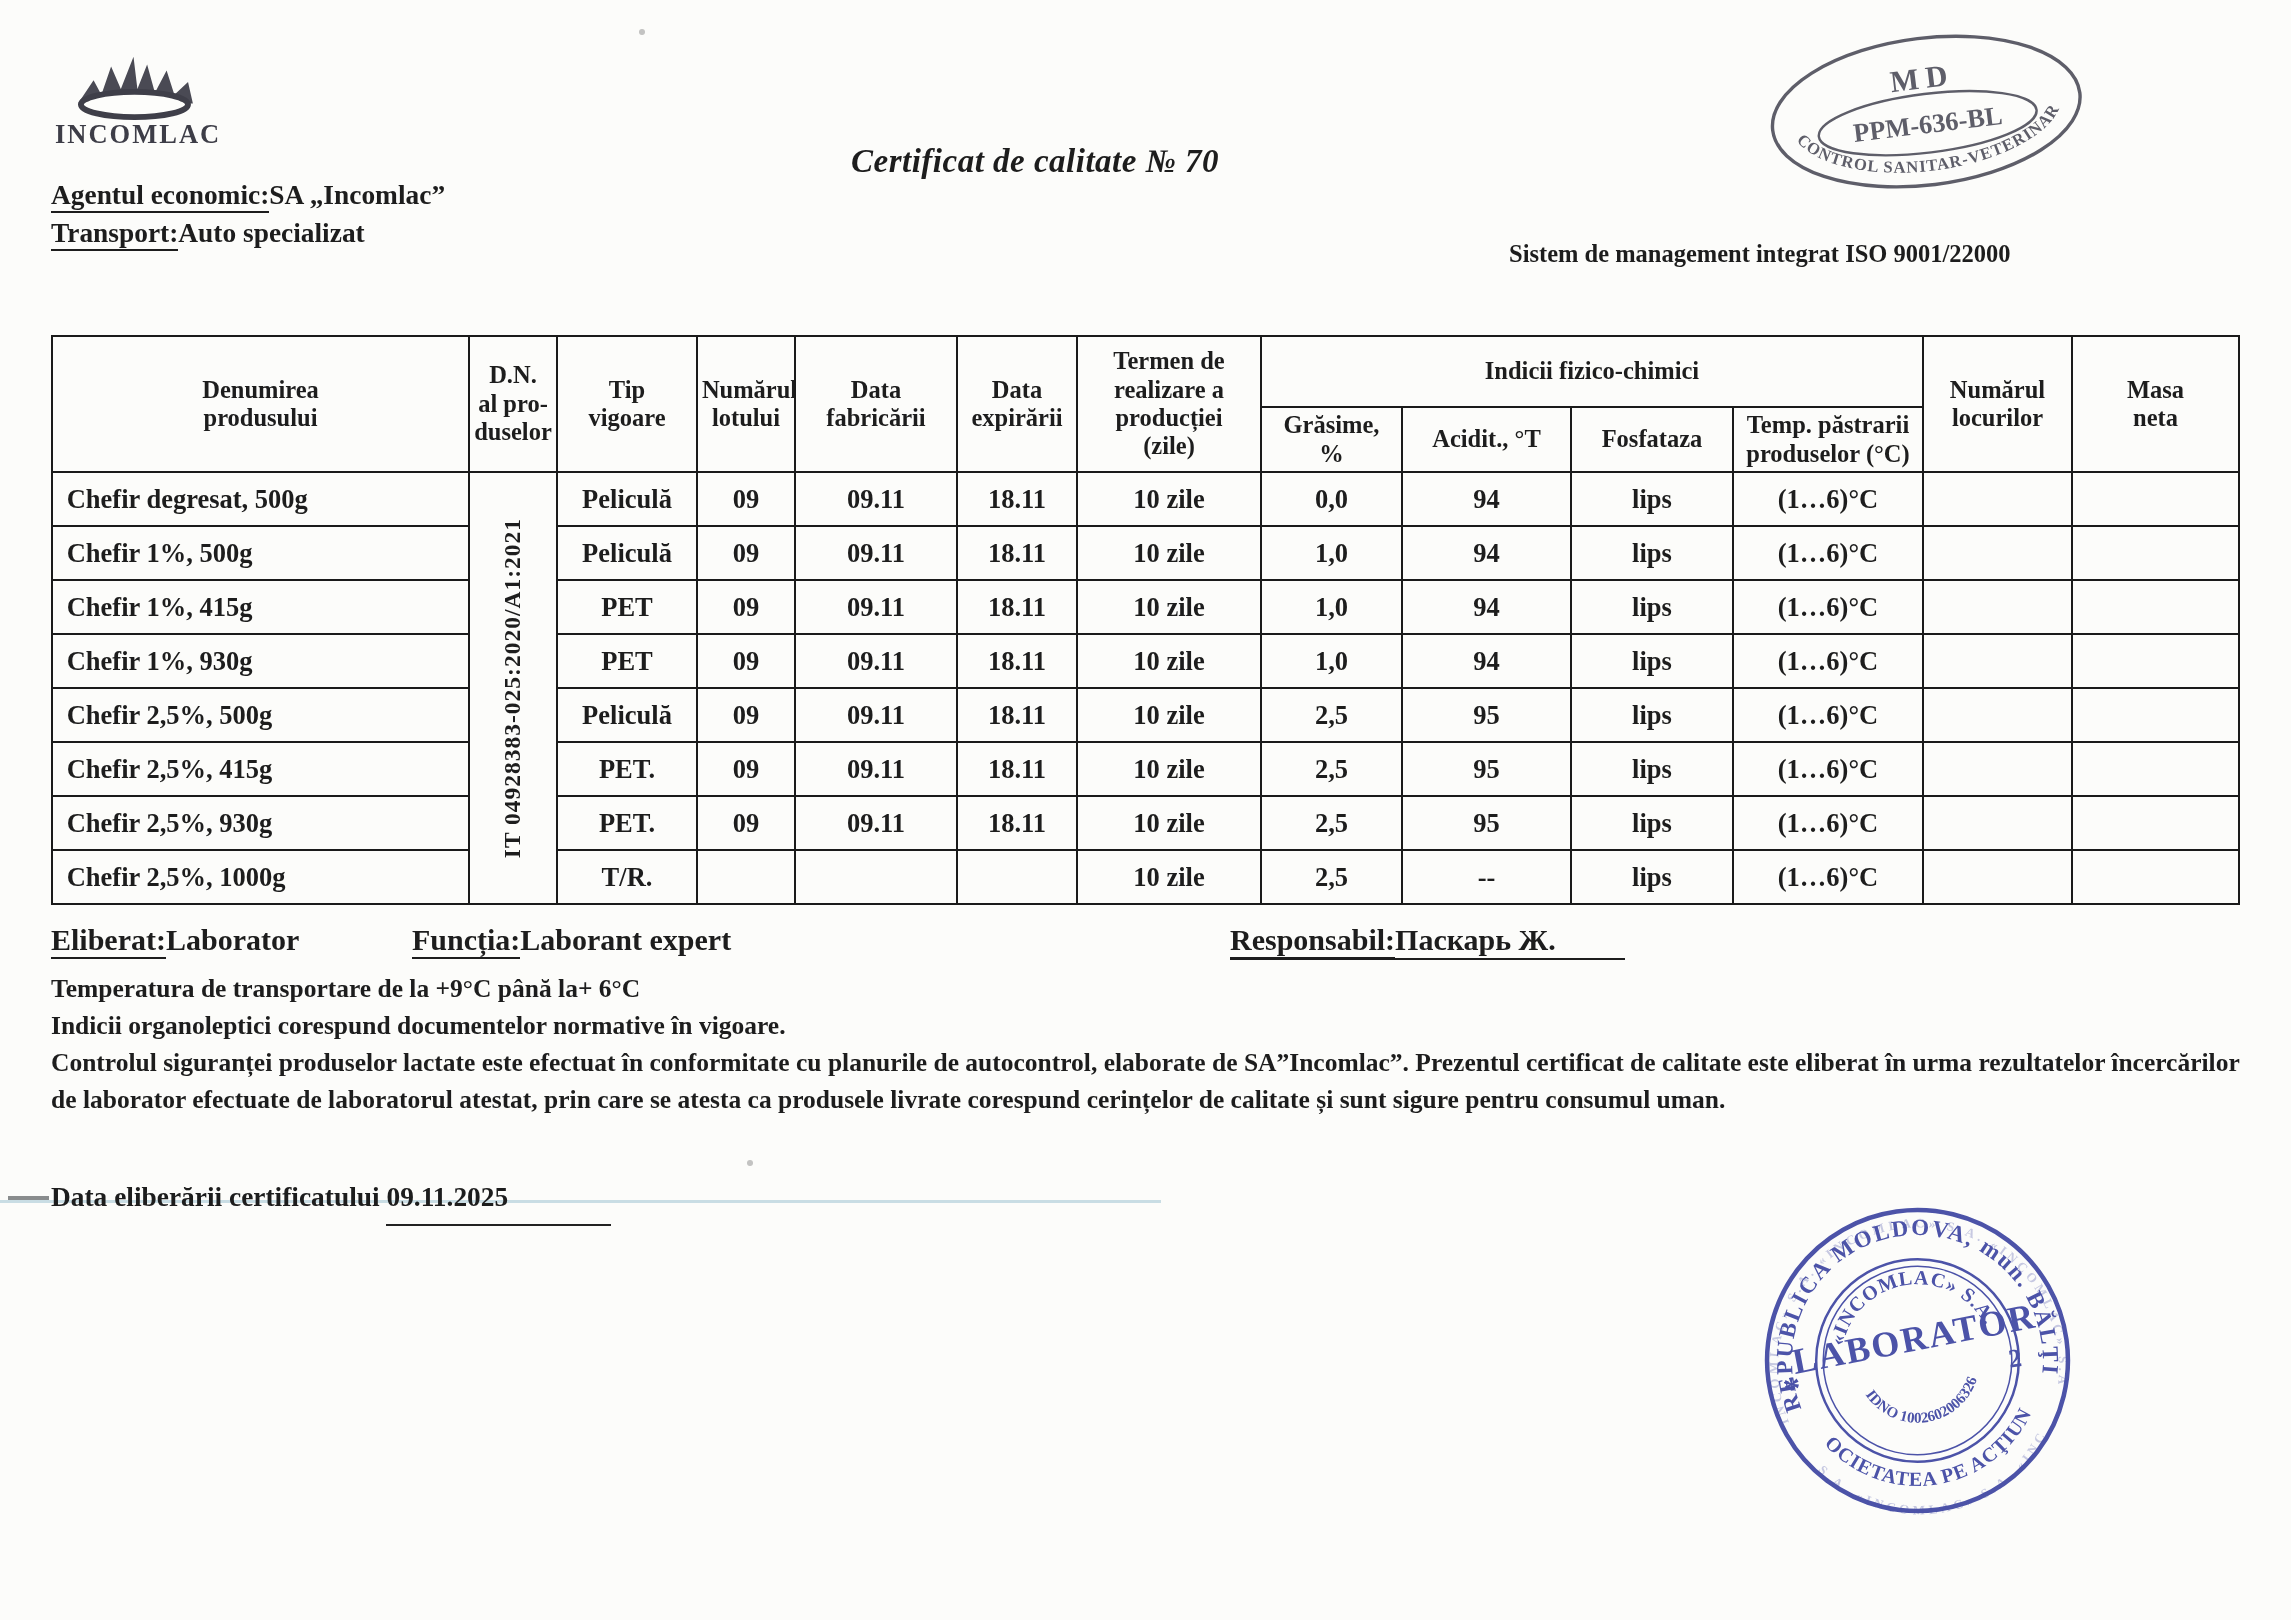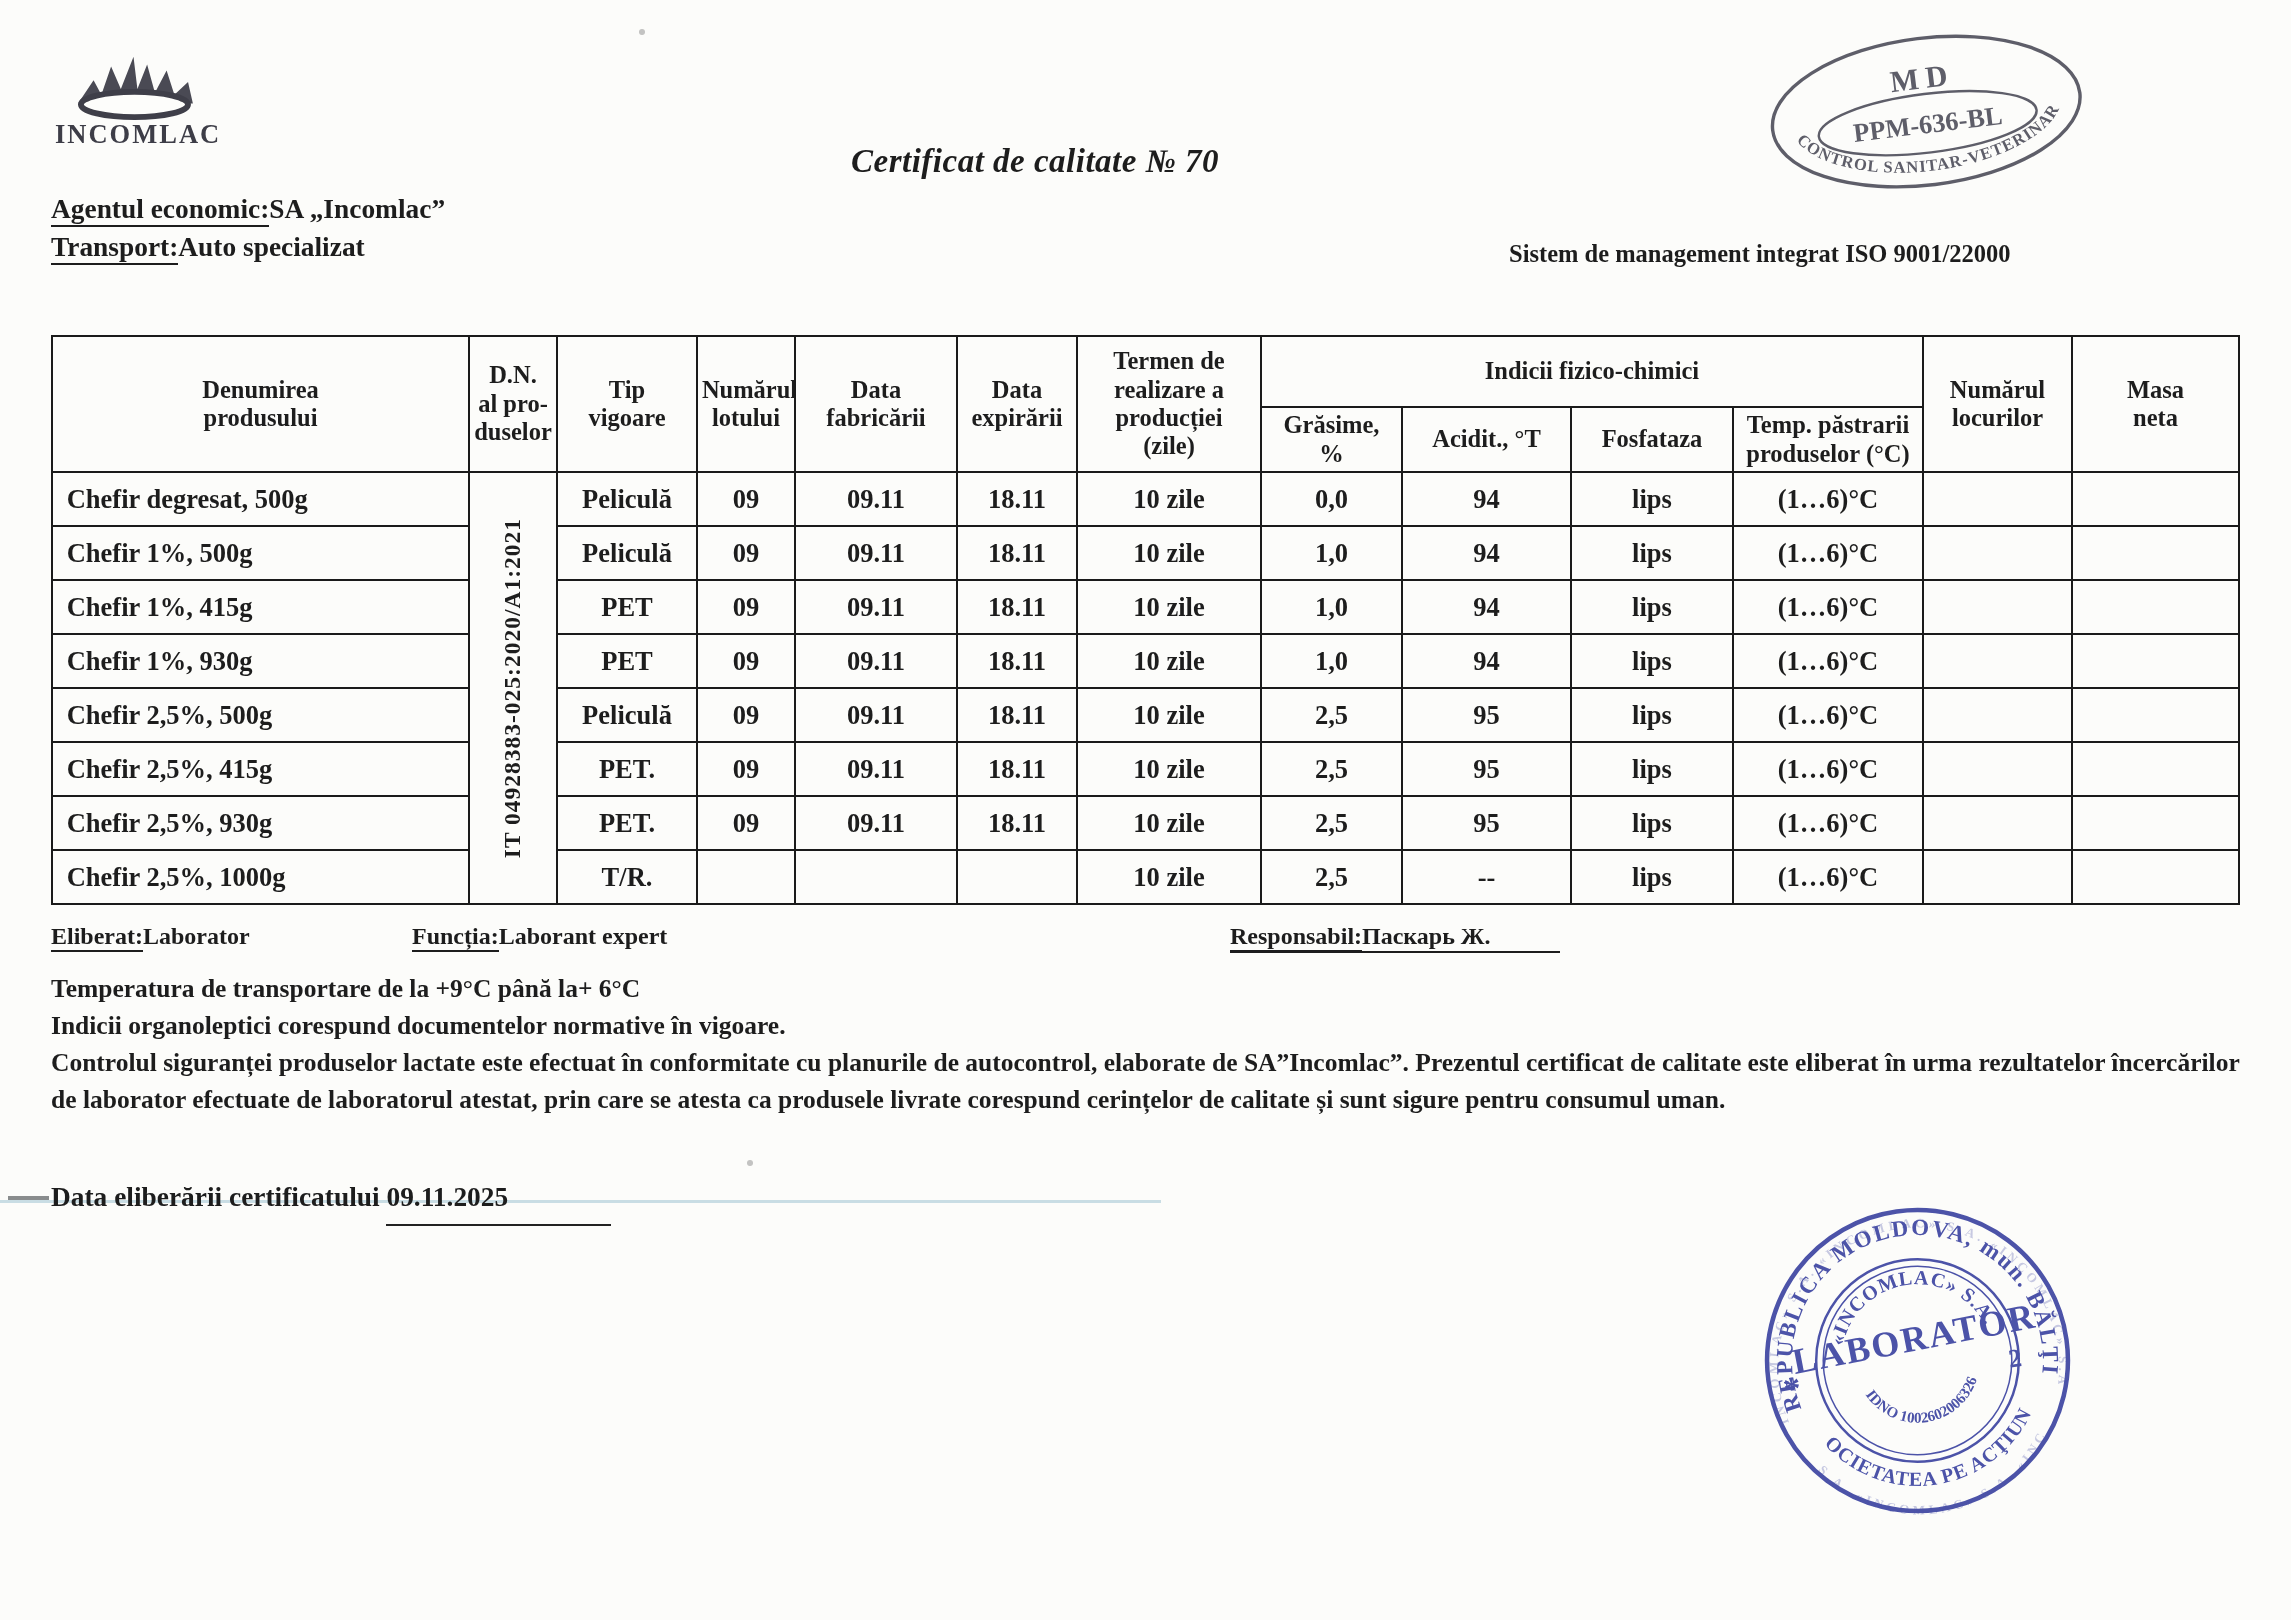--- a/index.html
+++ b/index.html
@@ -6,36 +6,36 @@
   .sheet{
     position:relative;width:2292px;height:1620px;background:#fcfcfa;overflow:hidden;
     font-family:"Liberation Serif","DejaVu Serif",serif;color:#1d1d1d;
   }
   
   .logo{position:absolute;left:55px;top:49px;width:157px;text-align:center;}
   .logo-text{font-size:26.5px;font-weight:bold;letter-spacing:2px;color:#3d3d47;margin-top:-7.8px;}
   .title{position:absolute;left:851px;top:143px;font-size:33px;font-weight:bold;letter-spacing:0.5px;font-style:italic;}
   .oval-stamp{position:absolute;left:1762px;top:29px;width:329px;height:169px;transform:rotate(-7deg);opacity:.93;}
   .oval-stamp text{font-family:"Liberation Serif","DejaVu Serif",serif;font-weight:bold;fill:#53535f;}
-  .info{position:absolute;left:51px;top:190px;font-size:27.4px;font-weight:bold;line-height:38px;}
+  .info{position:absolute;left:51px;top:176px;font-size:27.4px;font-weight:bold;line-height:38px;}
   .u{border-bottom:2.9px solid #1d1d1d;padding-bottom:1px;}
   .iso{position:absolute;left:1509px;top:240px;font-size:24.5px;font-weight:bold;}
   
   table.cert{position:absolute;left:51px;top:335px;width:2186px;border-collapse:collapse;table-layout:fixed;border:2.9px solid #141414;}
   .cert th,.cert td{border:2px solid #1a1a1a;font-weight:bold;text-align:center;vertical-align:middle;padding:2px 3.9px;overflow:hidden;}
   .cert th{font-size:24.5px;line-height:1.16;white-space:pre-line;}
   .cert td{font-size:26.5px;}
   .cert thead tr.h1{height:71px;}
   .cert thead tr.h2{height:65px;}
   .cert tbody tr{height:54px;}
   td.c-name{text-align:left;padding-left:13.7px;}
   td.dn-cell{padding:0;}
   .dn-vert{writing-mode:vertical-rl;transform:rotate(180deg);margin:0 auto;font-size:23.5px;font-weight:bold;letter-spacing:1px;line-height:1;white-space:nowrap;}
   
-  .sign-row{position:absolute;left:51px;top:923px;width:2186px;height:43px;font-size:24px;font-weight:bold;}
+  .sign-row{position:absolute;left:51px;top:923px;width:2186px;height:43px;font-size:30px;font-weight:bold;}
   .sig-eliberat{position:absolute;left:0;top:0;}
   .sig-functia{position:absolute;left:361px;top:0;}
   .sig-resp{position:absolute;left:1179px;top:0;}
   .sig-resp .u2{border-bottom:2.9px solid #1d1d1d;padding-right:69px;padding-bottom:2px;}
   .notes{position:absolute;left:51px;top:970px;width:2203px;font-size:25.5px;font-weight:bold;line-height:37px;}
   .notes p{margin:0;}
   .date-line{position:absolute;left:51px;top:1182px;font-size:27.4px;font-weight:bold;}
   .date-u{border-bottom:2.9px solid #222;padding-right:103px;padding-bottom:12px;}
   .artifact{position:absolute;left:0;top:1200px;width:1161px;height:2.9px;background:#c9dde4;}
   .artifact-dark{position:absolute;left:7.8px;top:1196px;width:41px;height:3.9px;background:#6b6f72;opacity:.8;}

